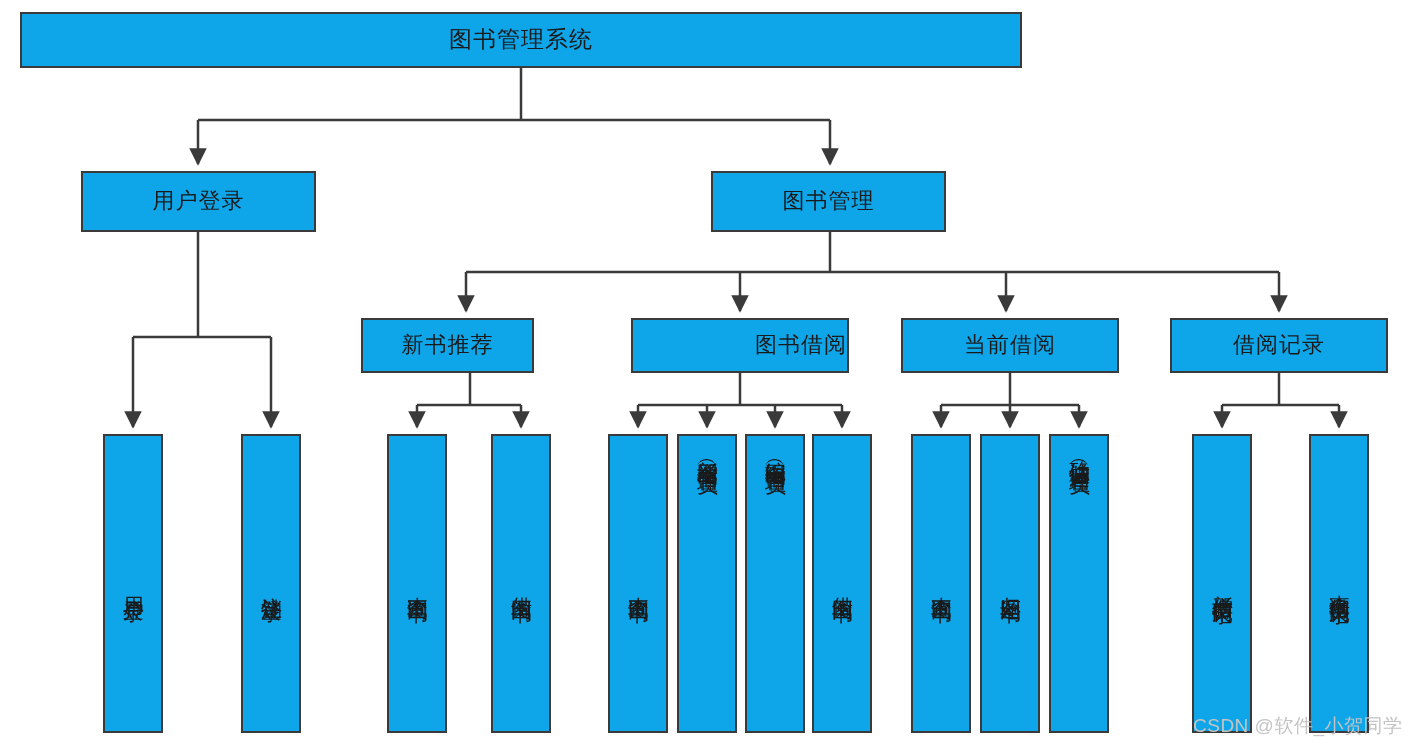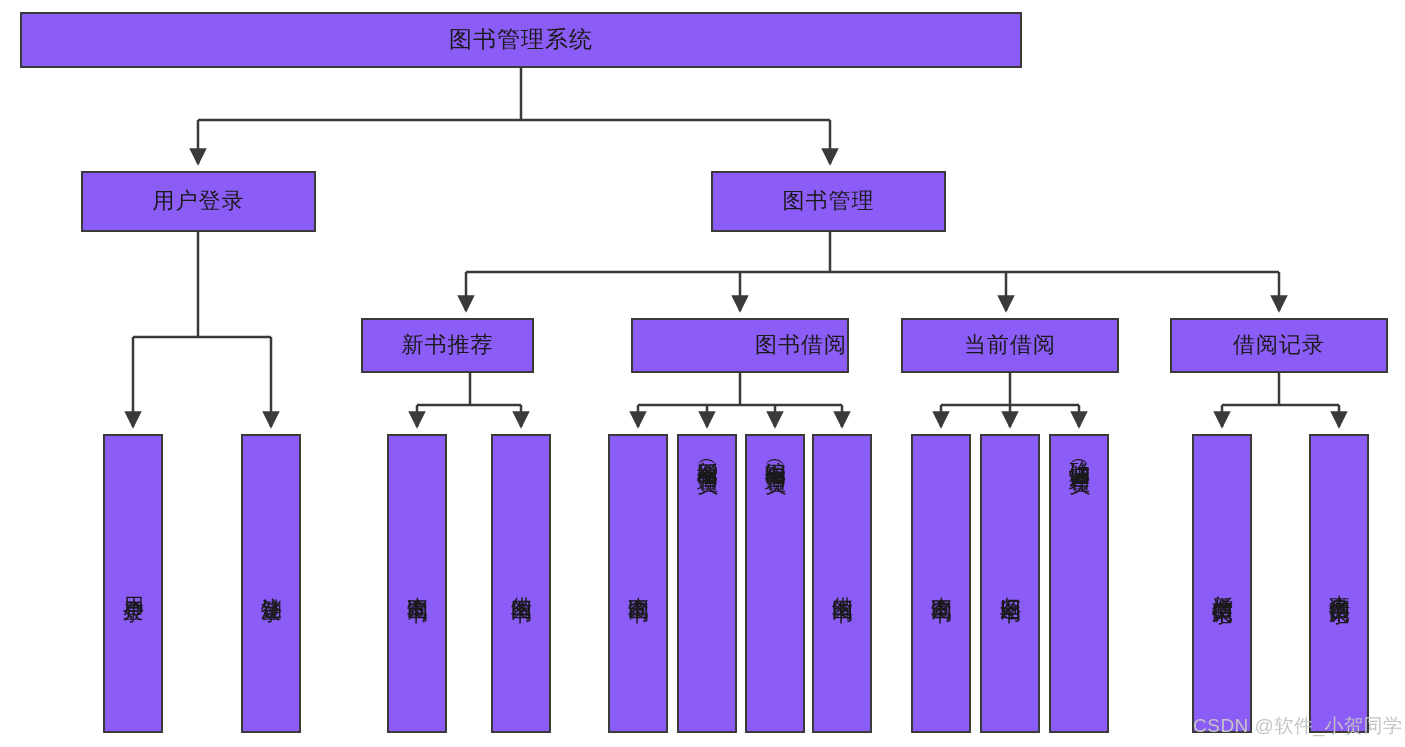--- a/index.html
+++ b/index.html
@@ -21,21 +21,21 @@
     position: absolute;
     left: 0;
     top: 0;
     width: 1405px;
     height: 747px;
     pointer-events: none;
   }
   .node {
     position: absolute;
     box-sizing: border-box;
-    background: #8b5cf6;
+    background: #0ea5e9;
     border: 2px solid #3a3a3a;
     display: flex;
     align-items: center;
     justify-content: center;
     color: #1a1a1a;
     z-index: 2;
   }
   .node.h-node {
     font-size: 22px;
     line-height: 1.2;

